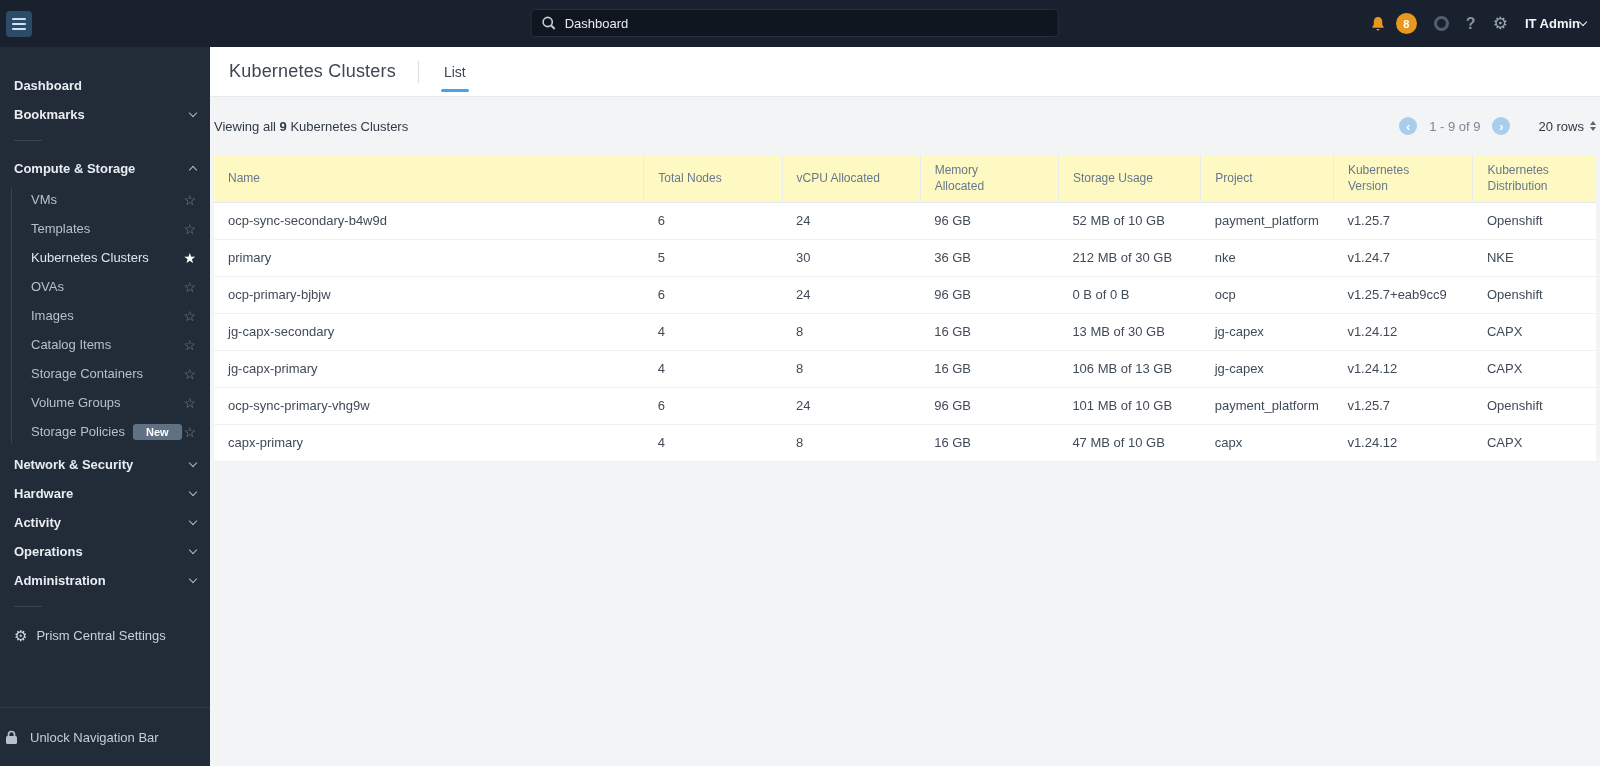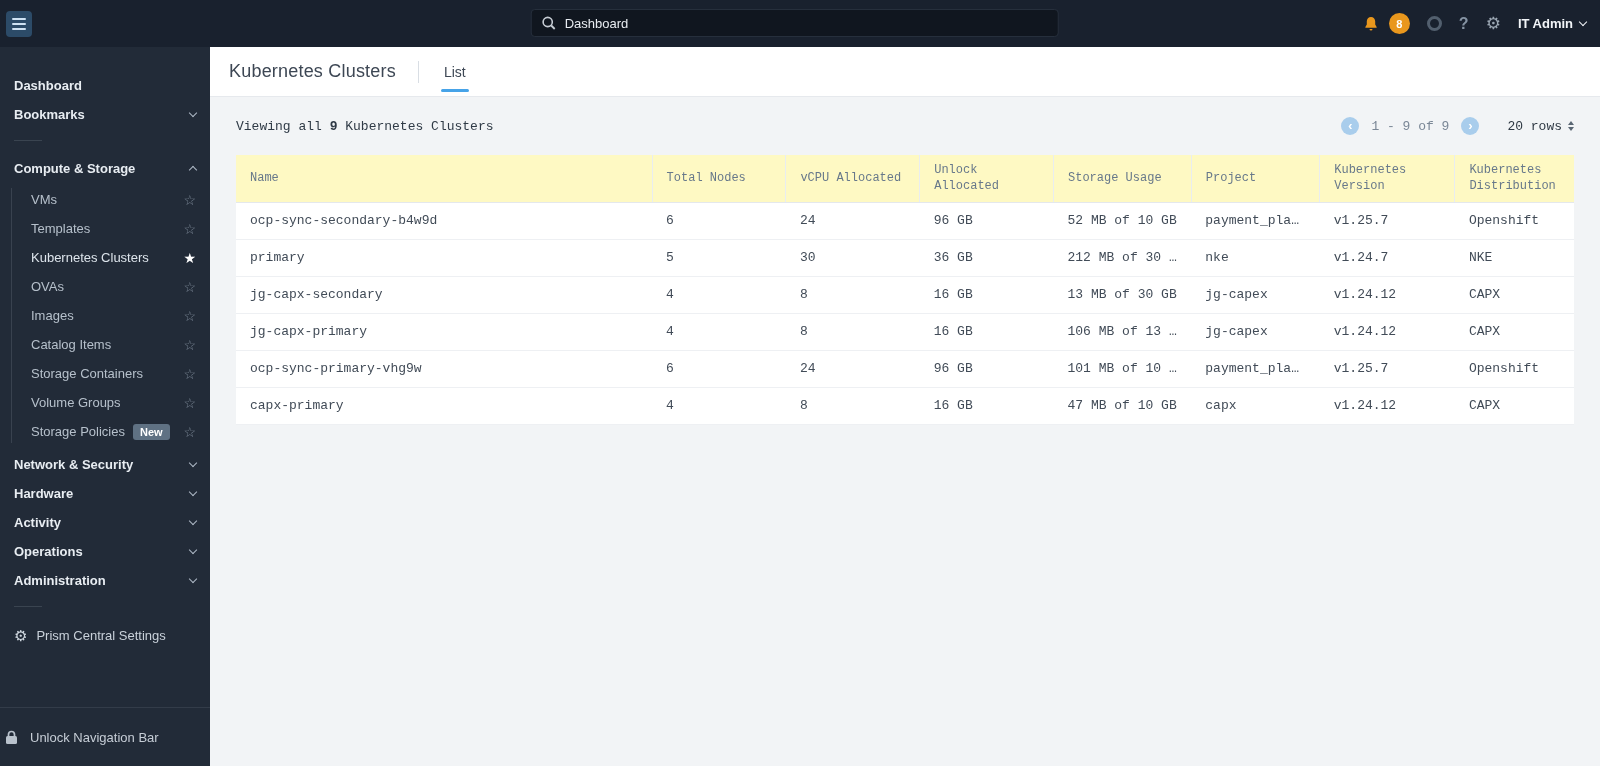--- a/index.html
+++ b/index.html
@@ -20,21 +20,21 @@
   .search-val { color:#e8ecf1; font-size:13px; margin-left:9px; }
   .top-right { position:absolute; right:14px; top:0; height:47px;
     display:flex; align-items:center; gap:17px; }
   .badge-8 { width:21px; height:21px; border-radius:50%; background:#e9971d;
     color:#fff; font-size:11px; font-weight:bold; display:flex;
     align-items:center; justify-content:center; margin-left:-8px; }
   .ring { width:15px; height:15px; border:3px solid #525f6e; border-radius:50%; }
   .qmark { color:#8593a3; font-size:16px; font-weight:bold; }
   .gear { color:#9aa6b2; font-size:17px; line-height:1; }
   .user { color:#f2f5f8; font-size:13px; font-weight:bold; display:flex;
-    align-items:center; gap:7px; }
+    align-items:center; }
   .chev { width:6px; height:6px; border-right:1.7px solid currentColor;
     border-bottom:1.7px solid currentColor; transform:rotate(45deg);
     display:inline-block; margin-top:-3px; }
   .chev.up { transform:rotate(225deg); margin-top:3px; }
 
   
   .sidebar { position:absolute; top:47px; left:0; width:210px; height:719px;
     background:#222b38; color:#b6c0cb; font-size:13px; }
   .side-scroll { padding:24px 14px 0 14px; }
   .side-row { height:29px; display:flex; align-items:center; cursor:pointer; }
@@ -43,21 +43,21 @@
   .lbl-strong { color:#e8edf2; font-weight:bold; }
   .divider { border-top:1px solid #3a4450; width:28px; margin:11px 0 13px 0; }
   .group-items { list-style:none; position:relative; margin:2px 0 4px 0; }
   .group-items::before { content:""; position:absolute; left:-3px; top:3px;
     bottom:3px; width:1px; background:#39424f; }
   .group-items li { height:29px; display:flex; align-items:center;
     padding-left:17px; cursor:pointer; }
   .group-items li .item-label { color:#b6c0cb; }
   .group-items li.active .item-label { color:#dde4eb; }
   .nbadge { background:#5f7183; color:#fff; font-size:11px; font-weight:bold;
-    border-radius:3px; padding:2px 7px; margin-left:8px; }
+    border-radius:3px; padding:2px 13px; margin-left:8px; }
   .star { margin-left:auto; color:#7a8695; font-size:14px; cursor:pointer; }
   .star::before { content:"☆"; }
   .star.on { color:#ffffff; }
   .star.on::before { content:"★"; }
   .settings-row { display:flex; align-items:center; gap:9px; height:30px;
     cursor:pointer; color:#c9d1da; }
   .settings-row .gear { color:#cfd7df; font-size:15px; }
   .side-bottom { position:absolute; bottom:0; left:0; width:210px; height:59px;
     border-top:1px solid #333c49; display:flex; align-items:center;
     padding-left:5px; gap:12px; cursor:pointer; color:#c6cdd6; }
@@ -67,21 +67,21 @@
     background:#f2f4f6; }
   .main-header { height:50px; background:#ffffff; border-bottom:1px solid #e6e9ed;
     display:flex; align-items:center; padding-left:19px; }
   .page-title { font-size:18px; color:#3d4754; letter-spacing:.2px; }
   .vsep { width:1px; height:22px; background:#d9dee4; margin:0 22px 0 22px; }
   .tab { position:relative; height:50px; display:flex; align-items:center;
     font-size:14px; color:#3d4754; cursor:pointer; padding:0 3px; }
   .tab::after { content:""; position:absolute; left:0; right:0; bottom:5px;
     height:3px; background:#46a3e8; border-radius:2px; }
 
-  .content { padding:0 26px;font-family:Liberation Mono, monospace; }
+  .content { padding:0 4px; }
   .toolbar { height:58px; display:flex; align-items:center; }
   .viewing { font-size:13px; color:#2f3a46; }
   .viewing b { font-weight:bold; }
   .toolbar-right { margin-left:auto; display:flex; align-items:center; gap:10px; }
   .pg-circle { width:18px; height:18px; border-radius:50%; background:#a9cdec;
     color:#ffffff; display:flex; align-items:center; justify-content:center;
     font-size:13px; font-weight:bold; cursor:pointer; line-height:1; }
   .pg-range { color:#7a8796; font-size:13px; margin:0 2px; }
   .rows-select { display:flex; align-items:center; gap:6px; margin-left:18px;
     cursor:pointer; color:#2f3944; font-size:13px; }
@@ -283,21 +283,21 @@
           <col style="width:10.3%">
           <col style="width:9.6%">
         <col style="width:10.1%">
           <col style="width:8.9%">
       </colgroup>
       <thead>
         <tr id="head-row">
             <th>Name</th>
             <th>Total Nodes</th>
             <th>vCPU Allocated</th>
-            <th>Unlock
+            <th>Memory
 Allocated</th>
             <th>Storage Usage</th>
             <th>Project</th>
             <th>Kubernetes
 Version</th>
             <th>Kubernetes
 Distribution</th>
           </tr>
       </thead>
       <tbody>
@@ -316,20 +316,30 @@
             <td>primary</td>
             <td>5</td>
             <td>30</td>
             <td>36 GB</td>
             <td>212 MB of 30 GB</td>
             <td>nke</td>
             <td>v1.24.7</td>
             <td>NKE</td>
           </tr>
           <tr>
+            <td>ocp-primary-bjbjw</td>
+            <td>6</td>
+            <td>24</td>
+            <td>96 GB</td>
+            <td>0 B of 0 B</td>
+            <td>ocp</td>
+            <td>v1.25.7+eab9cc9</td>
+            <td>Openshift</td>
+          </tr>
+          <tr>
             <td>jg-capx-secondary</td>
             <td>4</td>
             <td>8</td>
             <td>16 GB</td>
             <td>13 MB of 30 GB</td>
             <td>jg-capex</td>
             <td>v1.24.12</td>
             <td>CAPX</td>
           </tr>
           <tr>

